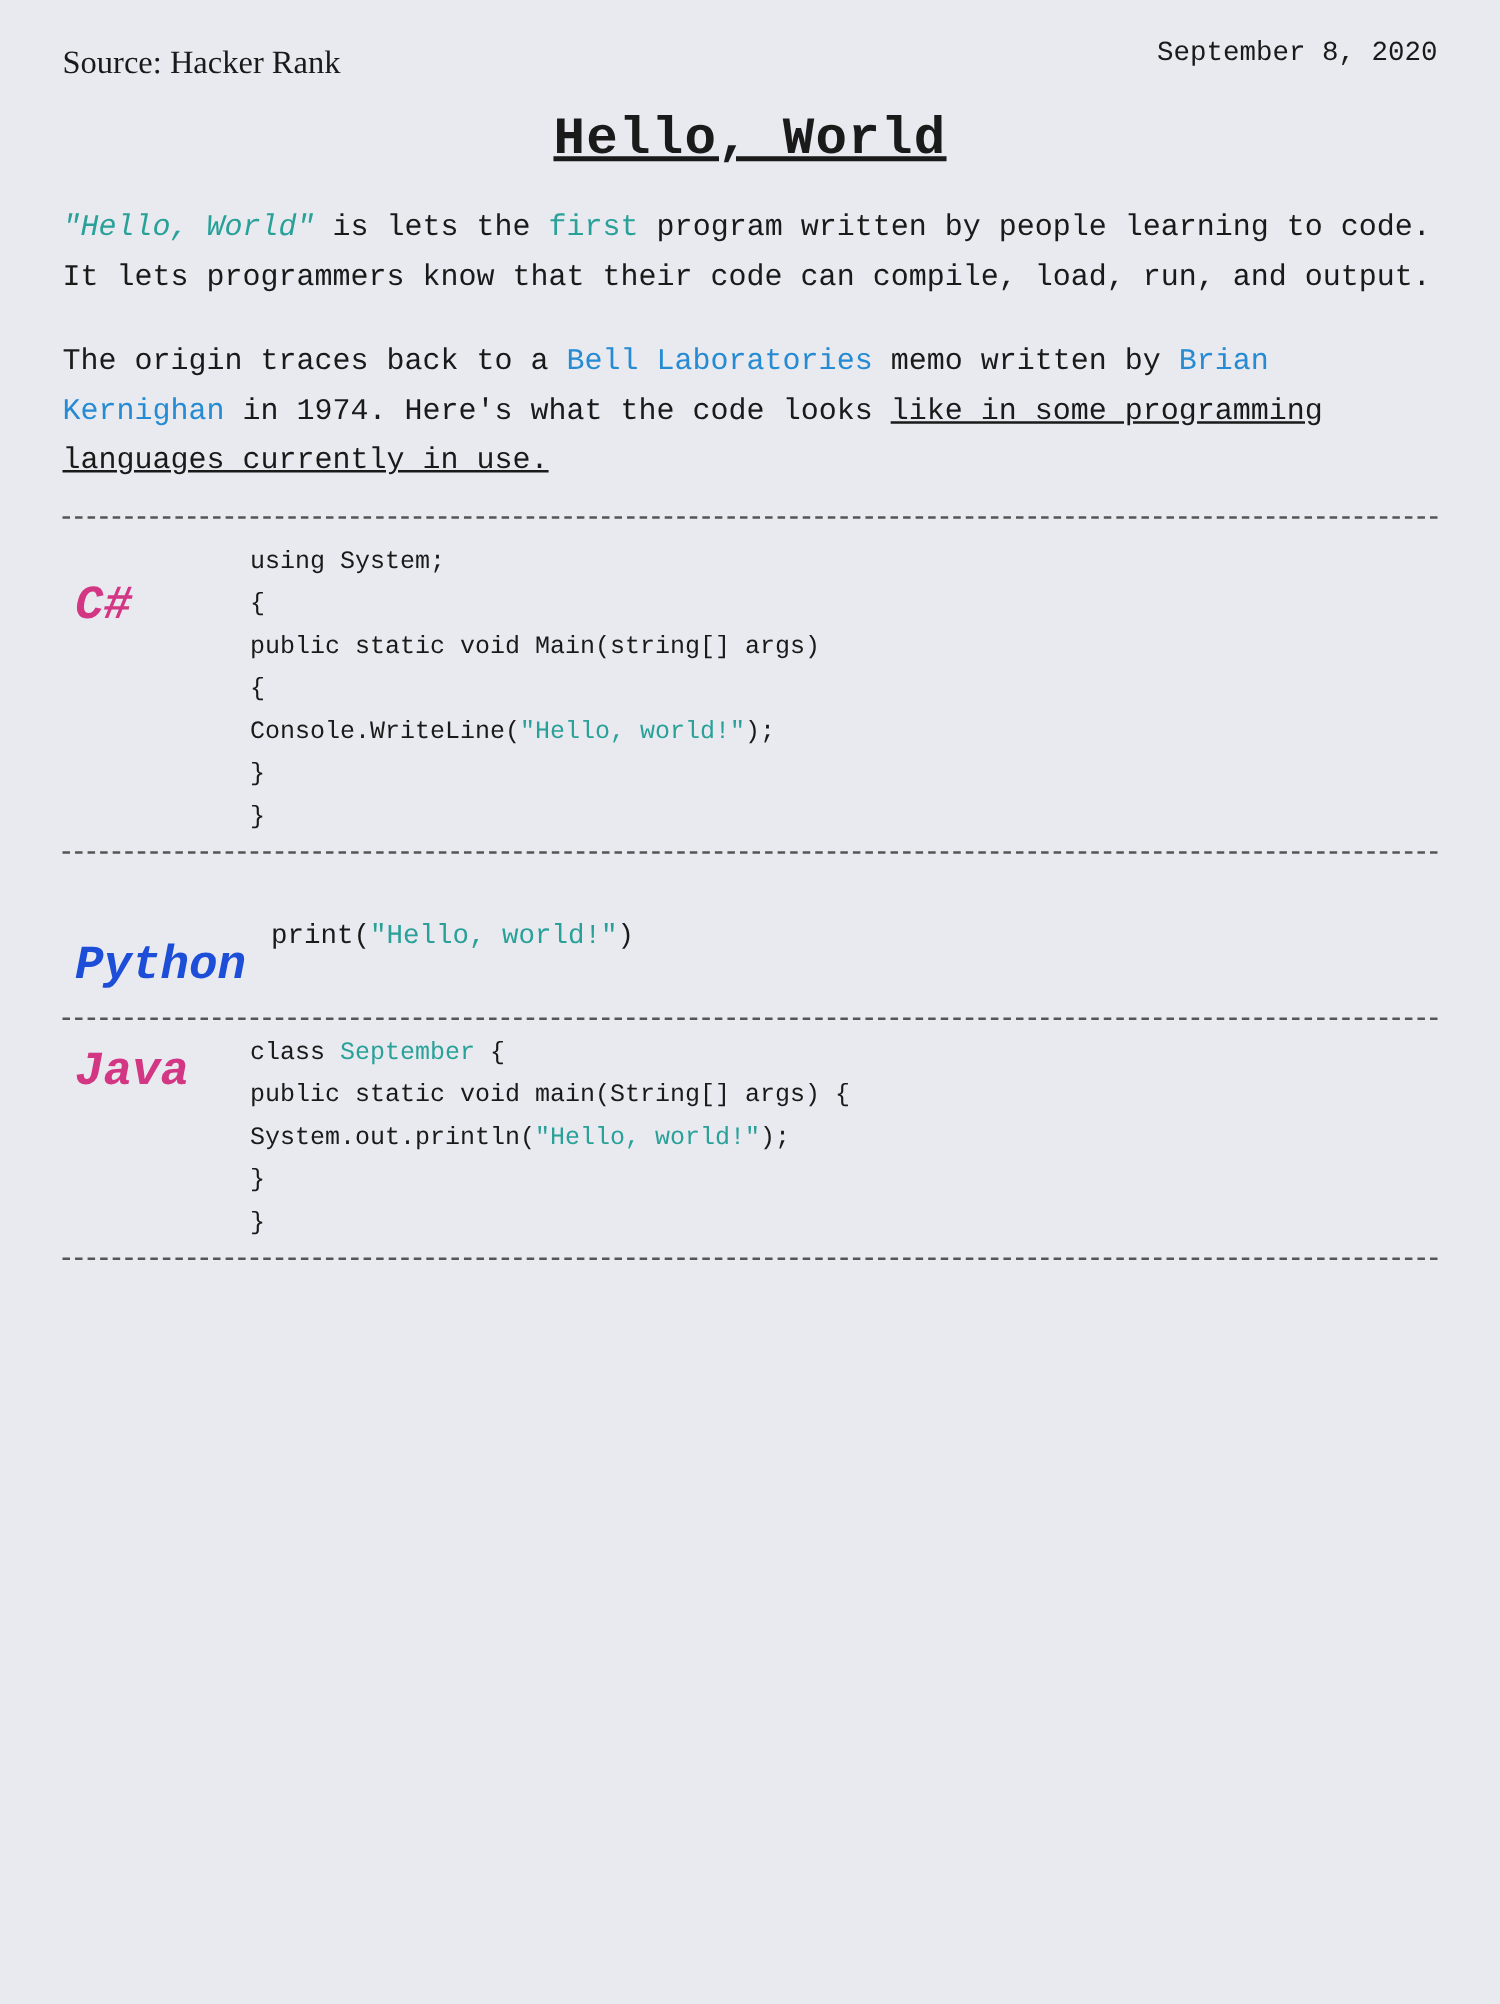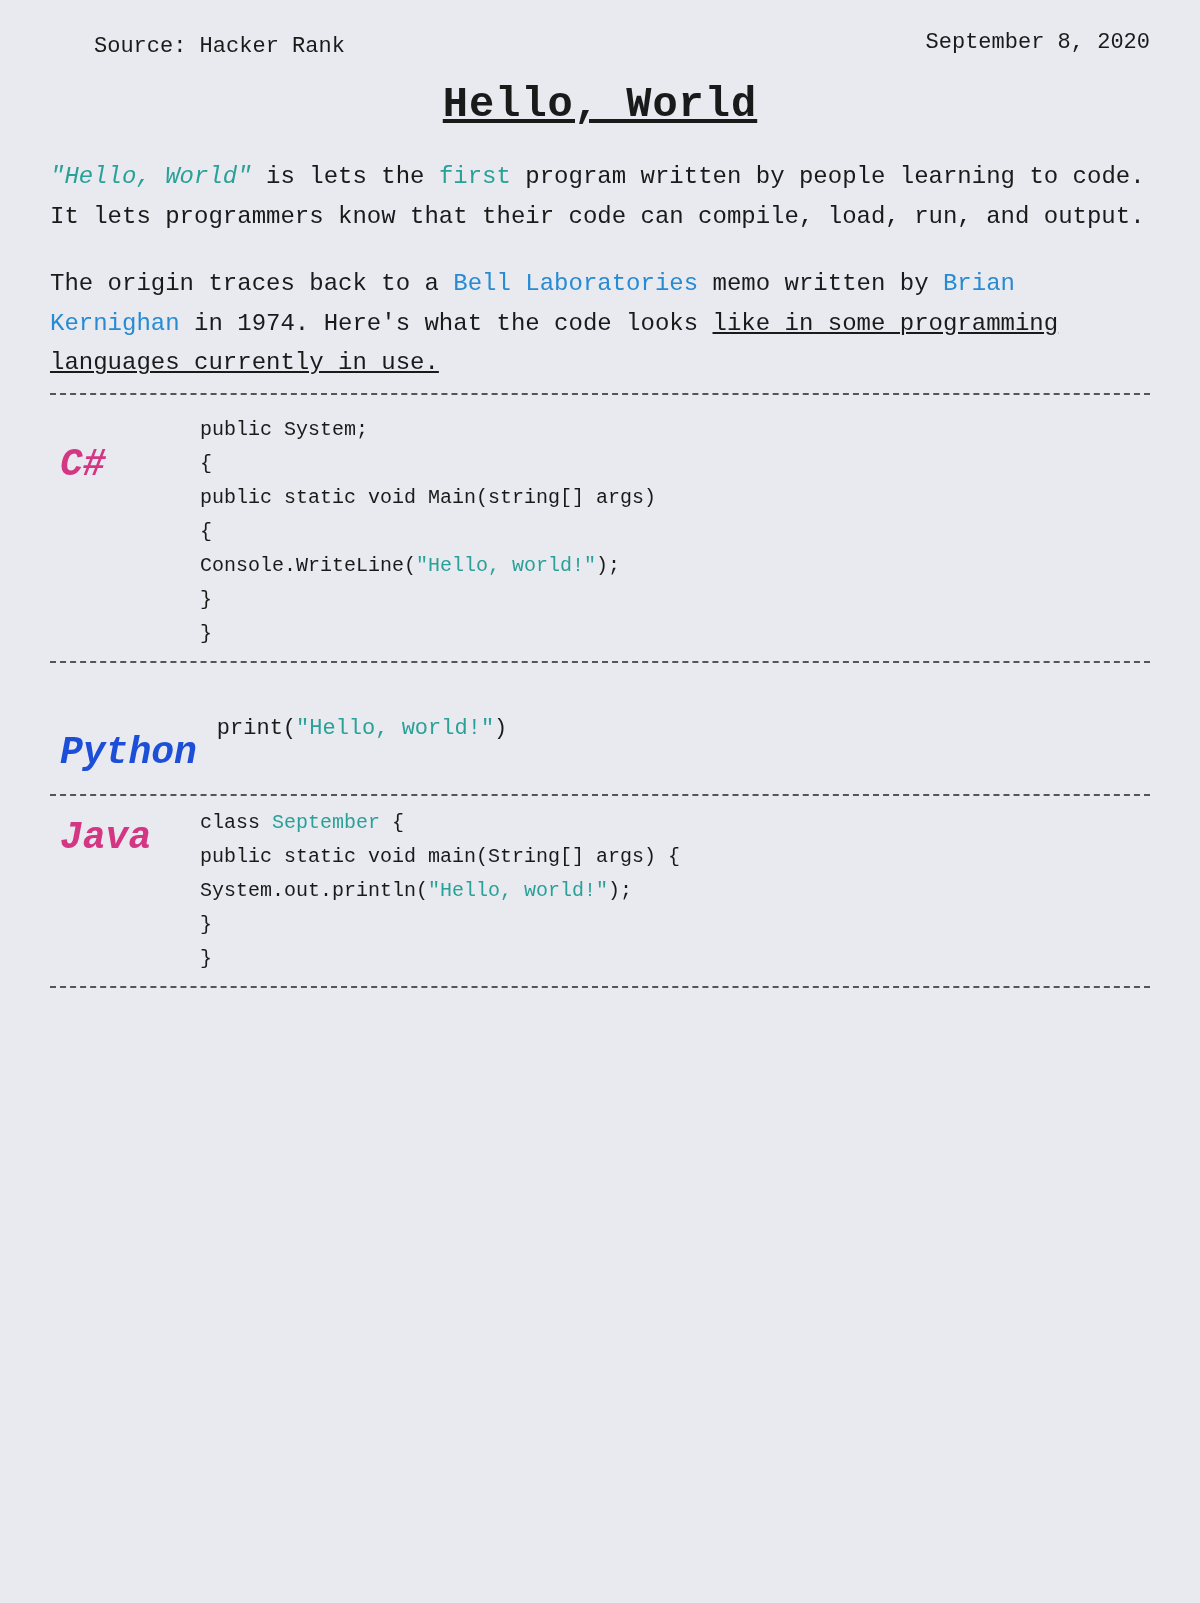--- a/index.html
+++ b/index.html
@@ -14,24 +14,23 @@
     }
 
     .header-meta {
       display: flex;
       justify-content: space-between;
       align-items: flex-start;
       margin-bottom: 10px;
     }
 
     .meta-left {
-      font-size: 22px;
+      font-size: 26px;
       line-height: 1.5;
-      font-family: Liberation Mono, monospace;
-      margin-left: 44px;
+      font-family: Liberation Serif, serif;
     }
 
     .meta-right {
       font-size: 22px;
       font-family: 'Courier New', Courier, monospace;
     }
 
     .page-title {
       text-align: center;
       font-size: 42px;
@@ -53,21 +52,21 @@
     .blue { color: #268bd2; }
 
     .hello-world-quote {
       color: #2aa198;
       font-style: italic;
     }
 
     .origin-paragraph {
       font-size: 24px;
       line-height: 1.65;
-      margin-bottom: 10px;
+      margin-bottom: 24px;
       font-family: 'Courier New', Courier, monospace;
     }
 
     .underline-text {
       text-decoration: underline;
     }
 
     .dashed-divider {
       border: none;
       border-top: 2px dashed #555;
@@ -154,21 +153,21 @@
   <span class="blue">Brian Kernighan</span>
   <span> in 1974. Here's what the code looks </span>
   <span class="underline-text">like in some programming languages currently in use.</span>
 </p>
 
 <hr class="dashed-divider section-top-dashed">
 
 <div class="code-block">
   <div class="lang-label">C#</div>
   <div class="code-content">
-    <div>public System;</div>
+    <div>using System;</div>
     <div>{</div>
     <div>public static void Main(string[] args)</div>
     <div>{</div>
     <div>Console.WriteLine(<span class="teal">"Hello, world!"</span>);</div>
     <div>}</div>
     <div>}</div>
   </div>
 </div>
 
 <div class="python-section">

